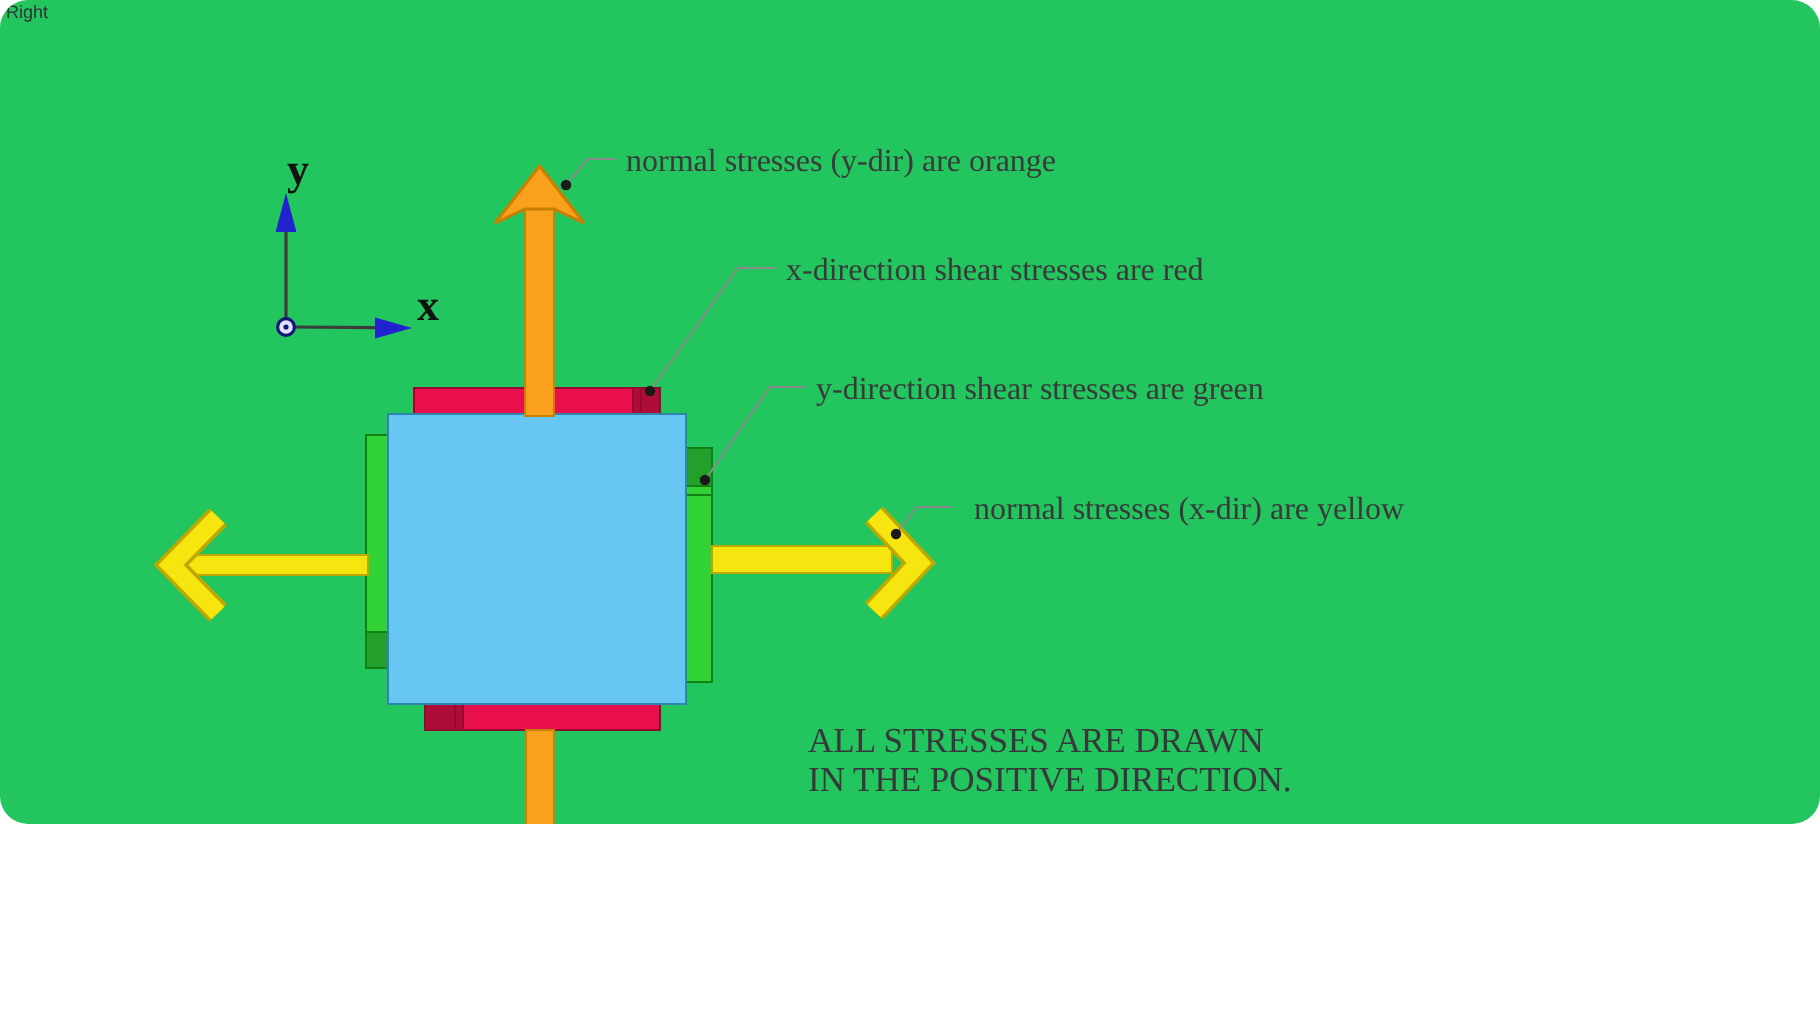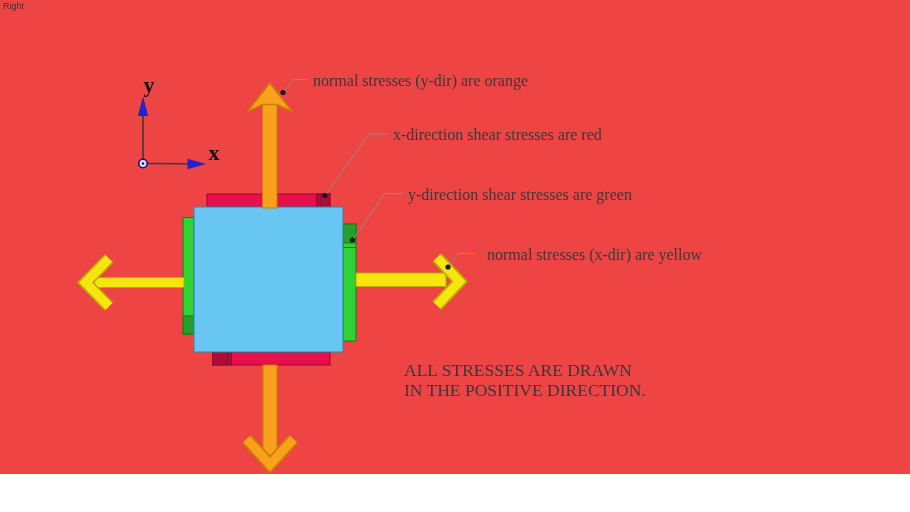--- a/index.html
+++ b/index.html
@@ -1,21 +1,22 @@
 <!DOCTYPE html>
 <html><head>
 <meta charset="utf-8">
 <style>
   html,body{margin:0;padding:0;background:#fff;}
   .viewport{
     position:relative;
-    width:910px;height:474px;
-    background:#ef4444;
+    width:910px;height:412px;
+    background:#22c55e;
     overflow:hidden;
     font-family:"Liberation Sans", sans-serif;
+    border-radius:14px;
   }
   .view-label{
     position:absolute;left:3px;top:1px;
     font-size:9px;color:#333;
     font-family:"Liberation Sans", sans-serif;
   }
   svg{position:absolute;left:0;top:0;}
   text.ann{
     font-family:"Liberation Serif","DejaVu Serif",serif;
     font-size:16px;

